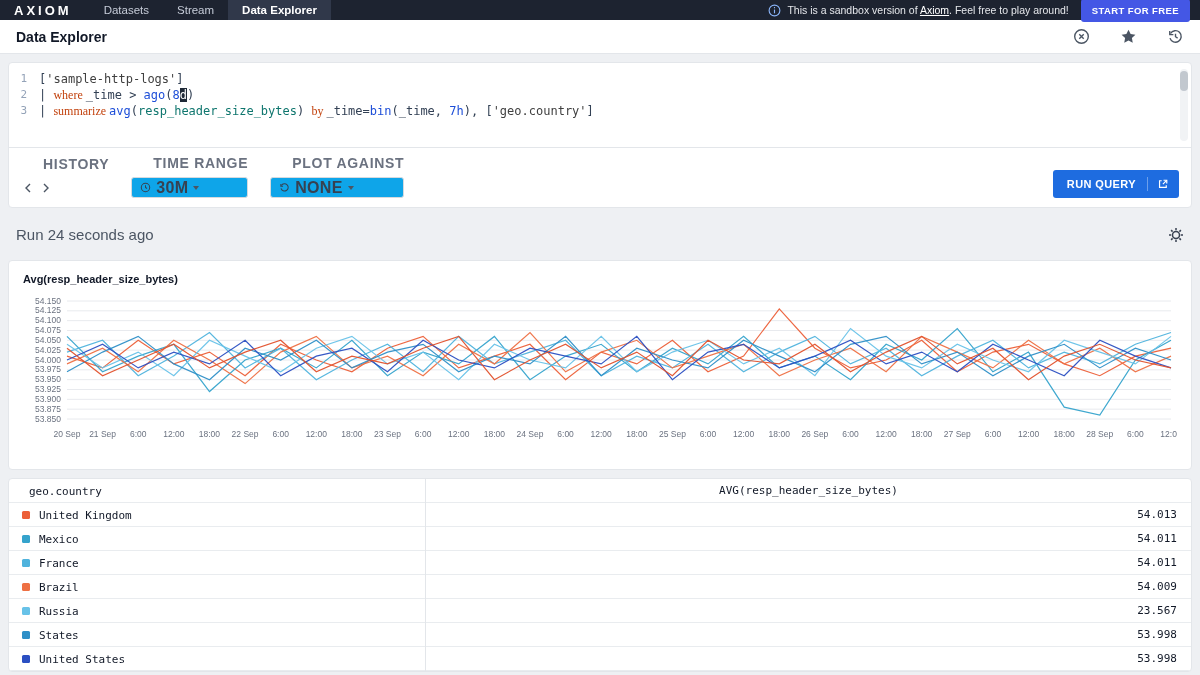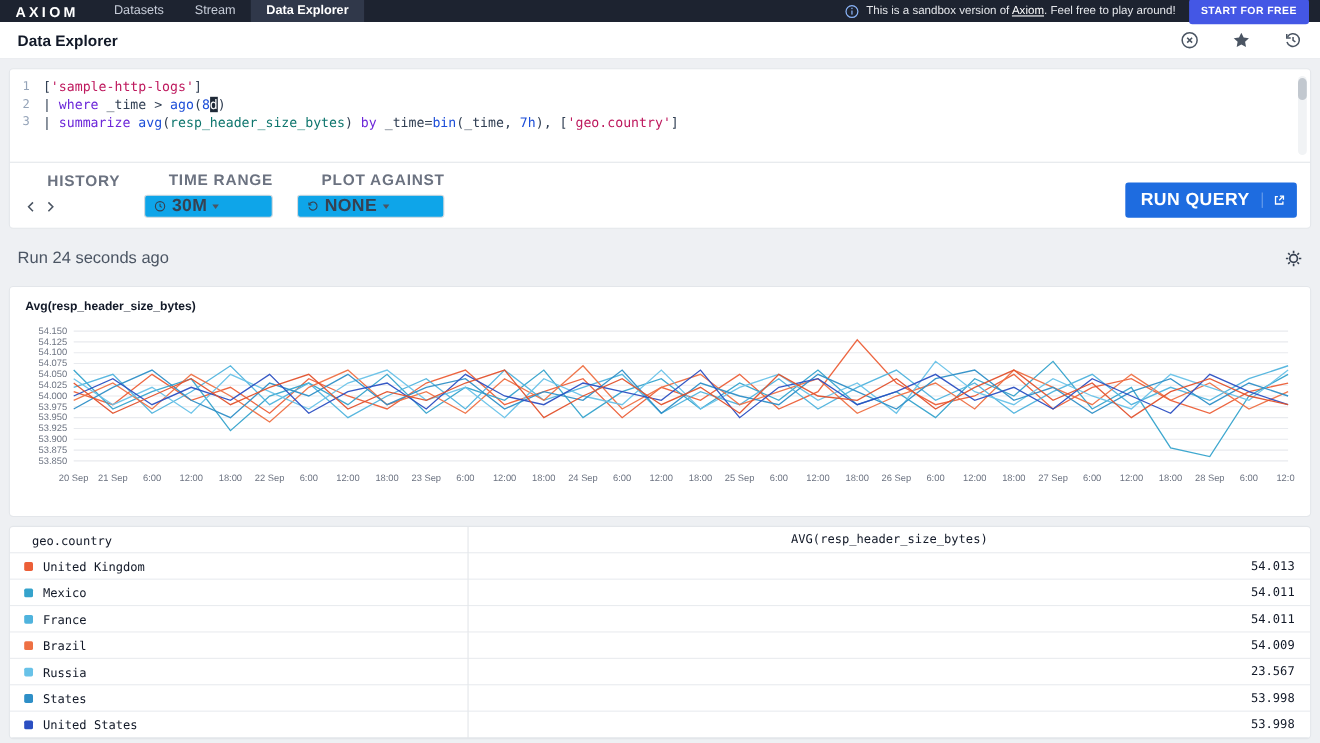--- a/index.html
+++ b/index.html
@@ -24,38 +24,38 @@
   .hicon { width:17px; height:17px; margin-left:30px; cursor:pointer; display:inline-flex; }
 
   
   .card { background:#fff; border:1px solid #e3e6ea; border-radius:4px; margin:8px; }
 
   
   .editor { position:relative; padding:8px 20px 28px 0; font-family:"DejaVu Sans Mono", monospace; font-size:12px; }
   .code-row { display:flex; line-height:16px; }
   .gutter { width:30px; text-align:right; padding-right:12px; color:#94a3b8; user-select:none; font-size:11px; }
   .code { white-space:pre; }
-  .c-p { color:#334155; } .c-k { color:#6d28d9; } .c-f { color:#1d4ed8; }
-  .c-s { color:#be185d; } .c-v { color:#0f766e; } .c-n { color:#1d4ed8; }
+  .c-p { color:#334155; } .c-k { color:#c2410c;font-family:Liberation Serif, serif; } .c-f { color:#1d4ed8; }
+  .c-s { color:#404040; } .c-v { color:#0f766e; } .c-n { color:#1d4ed8; }
   .c-cursor { background:#1f2937; color:#fff; }
   .ed-scroll { position:absolute; top:6px; right:3px; bottom:6px; width:8px; background:#f1f3f5; border-radius:4px; }
   .ed-scroll .thumb { width:8px; height:20px; background:#c2c8cf; border-radius:4px; margin-top:2px; }
 
   
   .toolbar { border-top:1px solid #e3e6ea; display:flex; align-items:flex-end; padding:7px 12px 9px; gap:22px; }
   .tgroup { display:flex; flex-direction:column; }
   .tlabel { font-size:14px; font-weight:700; letter-spacing:.7px; color:#6b7280; margin-bottom:6px;padding-left:22px; }
   .tcontrols { display:flex; gap:4px; align-items:center; height:20px; }
   .navbtn { background:none; border:none; cursor:pointer; padding:2px 3px; display:inline-flex; }
   .chip { display:inline-flex; align-items:center; gap:5px; background:#0ea5e9; border:1px solid #d6dade; border-radius:3px;
           padding:3px 8px; font-size:16px; font-weight:700; color:#374151; letter-spacing:.3px; cursor:pointer; font-family:inherit; height:21px; }
   .caret { width:0; height:0; border-left:3.5px solid transparent; border-right:3.5px solid transparent; border-top:4px solid #4b5563; }
   .toolbar .spacer { flex:1; }
   .run { display:inline-flex; align-items:center; background:#1e6ce0; color:#fff; border:none; border-radius:3px;
-         font-size:16px; font-weight:700; letter-spacing:.4px; padding:7px 0 7px 14px; cursor:pointer; font-family:inherit; }
+         font-size:11px; font-weight:700; letter-spacing:.4px; padding:7px 0 7px 14px; cursor:pointer; font-family:inherit; }
   .run .divider { width:1px; height:14px; background:rgba(255,255,255,.35); margin:0 9px 0 11px; }
   .run .ext { margin-right:10px; display:inline-flex; }
 
   
   .status { display:flex; align-items:center; justify-content:space-between; padding:10px 16px 9px; font-size:15px; color:#4b5563; }
   .gear { width:16px; height:16px; cursor:pointer; display:inline-flex; }
 
   
   .chart-card { padding:12px 14px 6px; }
   .chart-title { font-size:11px; font-weight:700; color:#111827; margin-bottom:8px; }

